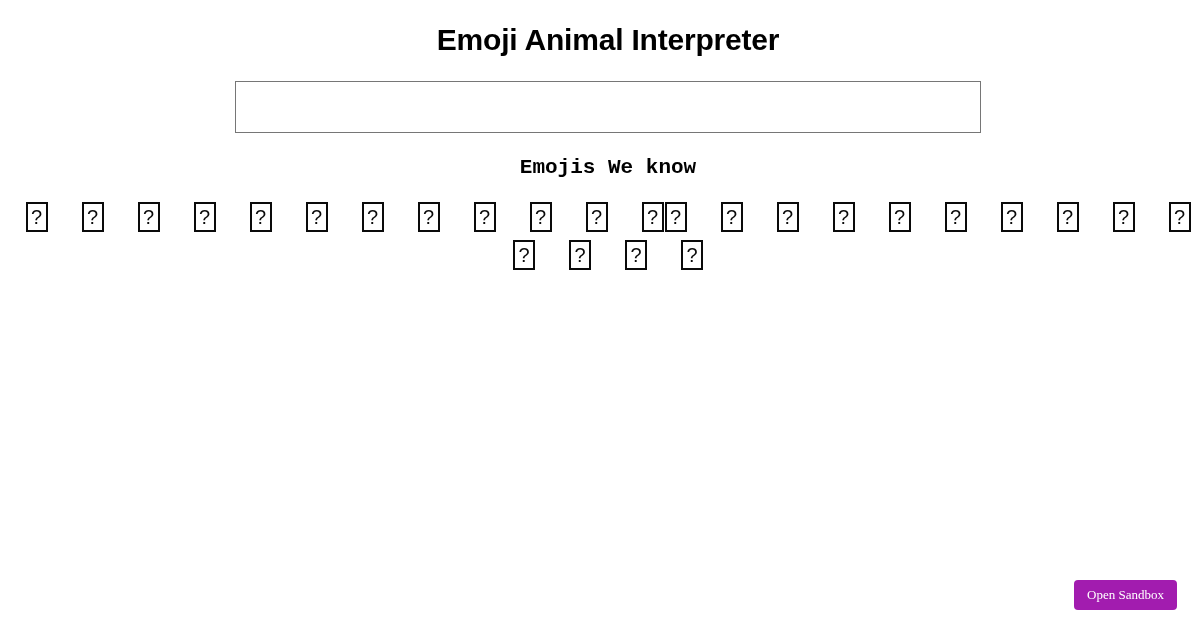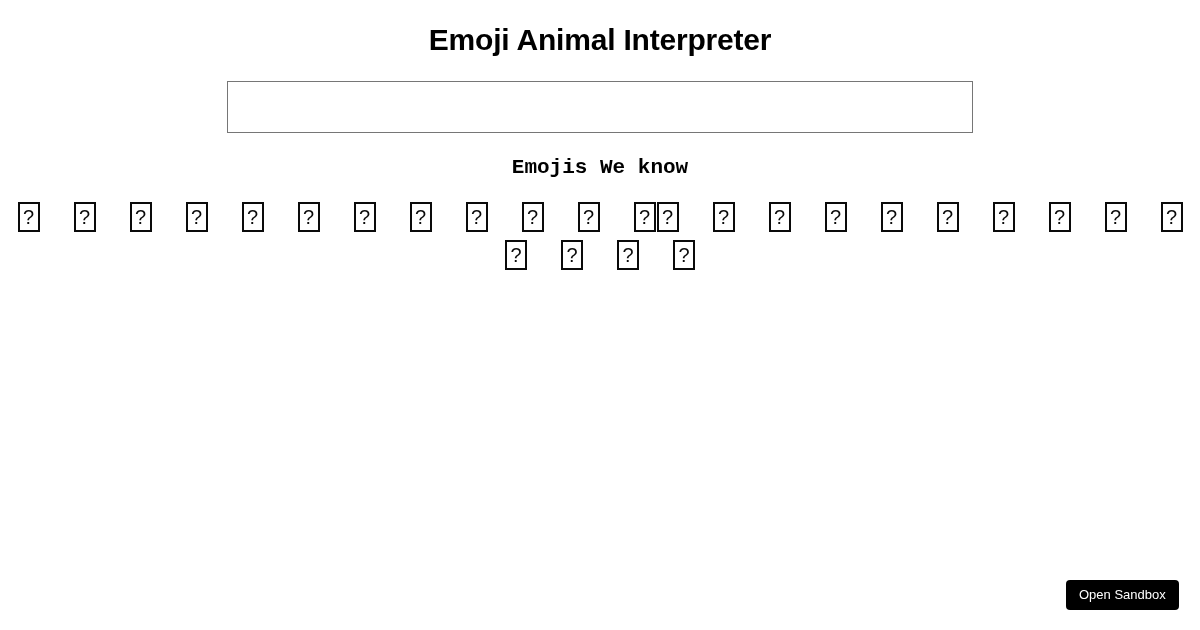--- a/index.html
+++ b/index.html
@@ -13,21 +13,21 @@
     height: 630px;
     position: relative;
     overflow: hidden;
     font-family: "Liberation Sans", sans-serif;
     color: #000000;
     -webkit-font-smoothing: antialiased;
   }
 
   #app-root {
     position: absolute;
-    left: 0;
+    left: 8px;
     top: 0;
     width: 1015px;
     height: 630px;
     text-align: center;
   }
 
   
   .app-title {
     margin: 0;
     padding: 0;
@@ -149,23 +149,23 @@
     left: 1066px;
     top: 580px;
     height: 30px;
     padding: 0 13px;
     display: inline-flex;
     align-items: center;
     justify-content: center;
     box-sizing: border-box;
     border: none;
     border-radius: 4px;
-    background: #000000;
+    background: #a21caf;
     color: #ffffff;
-    font-family: Liberation Sans, sans-serif;
+    font-family: Liberation Serif, serif;
     font-size: 13px;
     line-height: 30px;
     cursor: pointer;
     white-space: nowrap;
   }
 </style>
 </head>
 <body>
 
 <div id="app-root">

